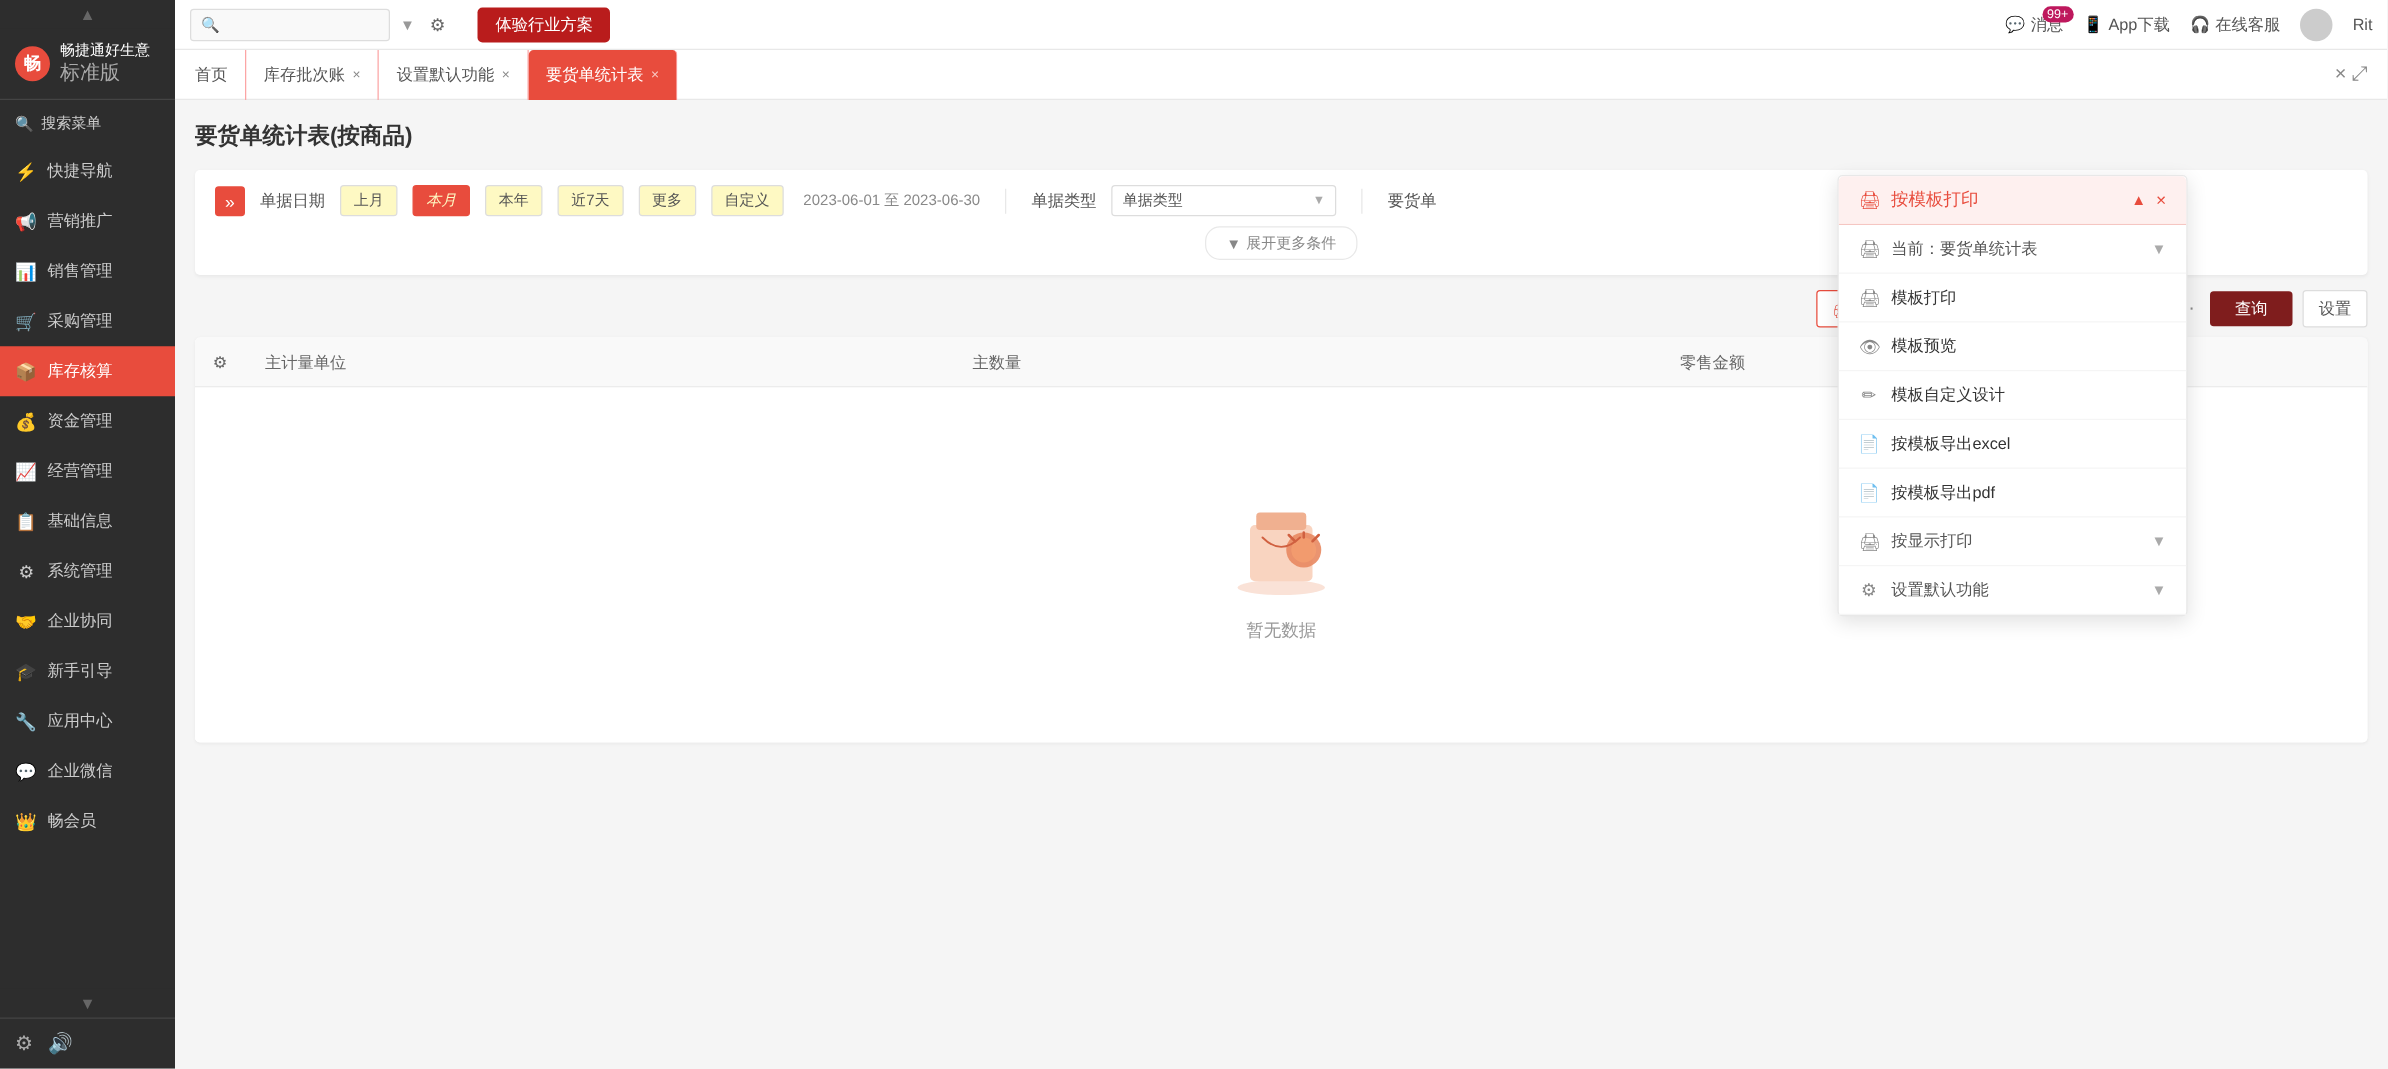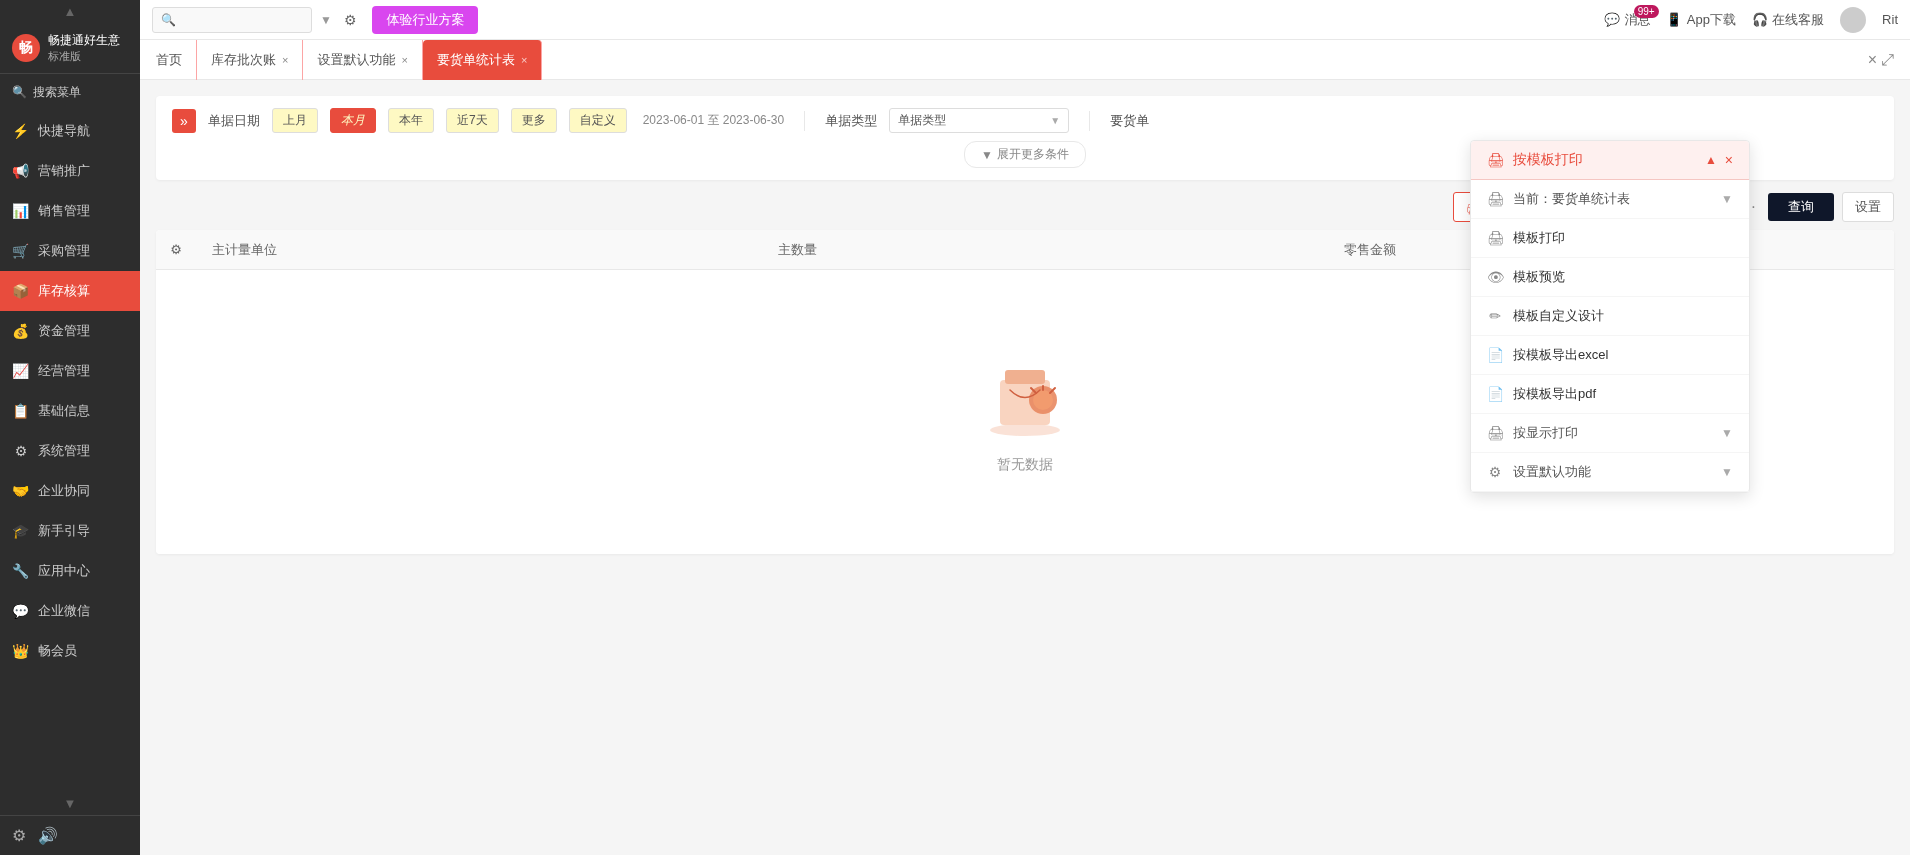--- a/index.html
+++ b/index.html
@@ -22,21 +22,21 @@
     }
     .sidebar-logo-icon {
       width: 28px; height: 28px;
       background: #e84c3d;
       border-radius: 50%;
       display: flex; align-items: center; justify-content: center;
       color: white; font-size: 14px; font-weight: bold;
       flex-shrink: 0;
     }
     .sidebar-logo-text { color: #fff; font-size: 12px; margin-left: 8px; line-height: 1.3; }
-    .sidebar-logo-text .sub { color: #aaa; font-size: 11px; }
+    .sidebar-logo-text .sub { color: #aaa; font-size: 16px; }
     .sidebar-search {
       display: flex; align-items: center;
       padding: 10px 12px;
       color: #ccc; font-size: 12px;
       cursor: pointer;
       gap: 6px;
     }
     .sidebar-nav { flex: 1; overflow-y: auto; }
     .nav-item {
       display: flex; align-items: center;
@@ -86,28 +86,28 @@
       border-radius: 3px;
       background: #f9f9f9;
       padding: 0 8px;
       font-size: 12px;
       color: #999;
       display: flex; align-items: center;
     }
     .header-chevron { color: #999; font-size: 12px; cursor: pointer; }
     .header-gear { color: #666; font-size: 14px; cursor: pointer; margin-left: 4px; }
     .trial-btn {
-      background: #d946ef;
+      background: #b91c1c;
       color: white;
       border: none;
       border-radius: 4px;
       padding: 5px 14px;
       font-size: 13px;
       cursor: pointer;
-      margin-left: 8px;
+      margin-left: 18px;
     }
     .header-right {
       margin-left: auto;
       display: flex; align-items: center; gap: 16px;
     }
     .header-badge-item {
       display: flex; align-items: center; gap: 4px; color: #555; font-size: 13px; cursor: pointer;
       position: relative;
     }
     .badge {
@@ -268,21 +268,21 @@
       padding: 5px 12px;
       border: 1px solid #ddd;
       border-radius: 3px;
       background: #fff;
       color: #555;
       cursor: pointer;
       font-size: 13px;
     }
     .query-btn {
       padding: 5px 20px;
-      background: #0f172a;
+      background: #7f1d1d;
       color: #fff;
       border: none;
       border-radius: 3px;
       cursor: pointer;
       font-size: 13px;
     }
     .settings-btn {
       padding: 5px 12px;
       border: 1px solid #ddd;
       border-radius: 3px;
@@ -512,20 +512,21 @@
       <span>要货单统计表</span>
       <span class="close-icon">×</span>
     </div>
     <div class="tabs-right">
       <span class="tab-close-all">×</span>
       <span class="tab-expand">⤢</span>
     </div>
   </div>
 
   <div class="page-content">
+    <div class="page-title">要货单统计表(按商品)</div>
 
     <div class="filter-card">
       <div class="filter-row">
         <button class="filter-expand-btn">»</button>
         <span class="filter-label">单据日期</span>
         <button class="date-btn">上月</button>
         <button class="date-btn active">本月</button>
         <button class="date-btn">本年</button>
         <button class="date-btn">近7天</button>
         <button class="date-btn">更多</button>

